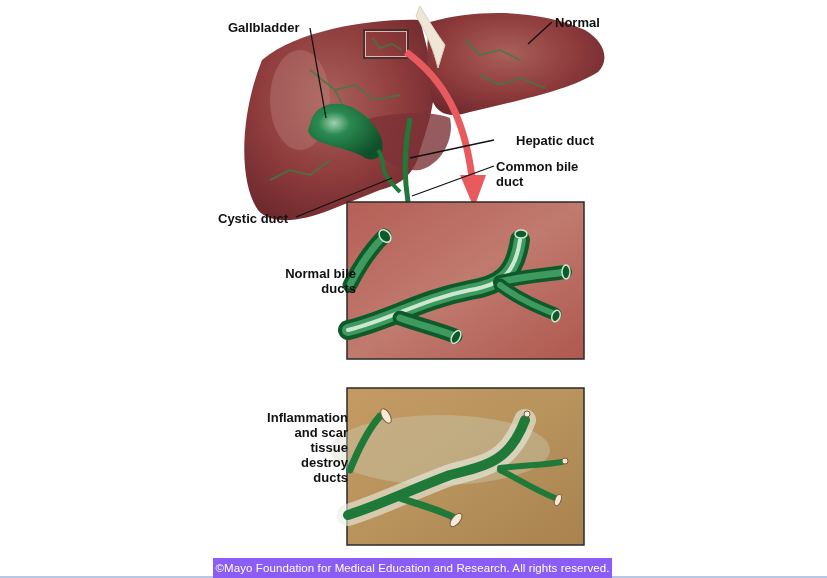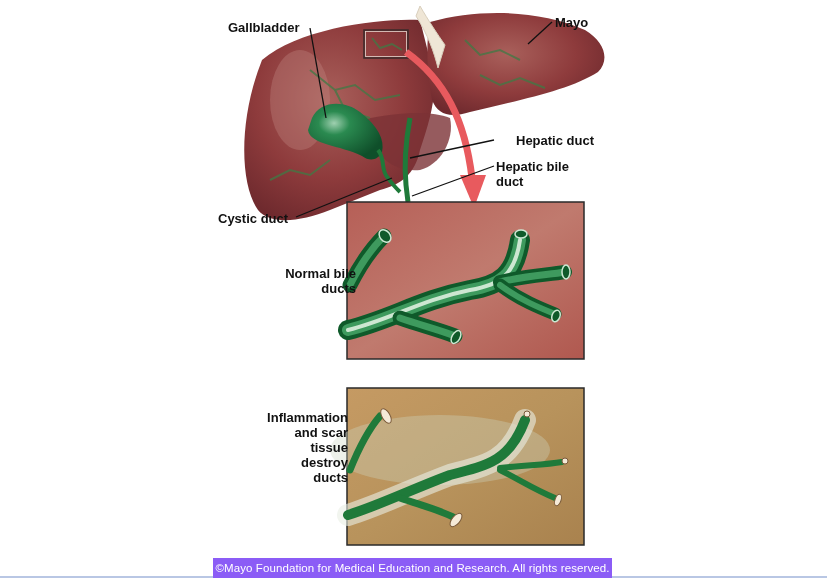--- a/index.html
+++ b/index.html
@@ -126,24 +126,24 @@
         <ellipse cx="386" cy="416" rx="4" ry="8" transform="rotate(-30 386 416)"></ellipse>
         <ellipse cx="527" cy="414" rx="3" ry="3"></ellipse>
         <ellipse cx="565" cy="461" rx="3" ry="3"></ellipse>
         <ellipse cx="558" cy="500" rx="3" ry="6" transform="rotate(20 558 500)"></ellipse>
         <ellipse cx="456" cy="520" rx="4" ry="8" transform="rotate(40 456 520)"></ellipse>
       </g>
     </g>
   </svg>
 
   <div class="label" style="left:228px; top:20px;">Gallbladder</div>
-  <div class="label" style="left:555px; top:15px;">Mayo</div>
+  <div class="label" style="left:555px; top:15px;">Normal</div>
   <div class="label" style="left:496px; top:133px;padding-left:20px;">Hepatic duct</div>
   <div class="label" style="left:496px; top:159px;">
-    <div>Hepatic bile</div>
+    <div>Common bile</div>
     <div>duct</div>
   </div>
   <div class="label" style="left:218px; top:211px;">Cystic duct</div>
 
   <div class="label center" style="left:250px; top:266px; width:106px;">
     <div>Normal bile</div>
     <div>ducts</div>
   </div>
 
   <div class="label center" style="left:240px; top:410px; width:108px;">

